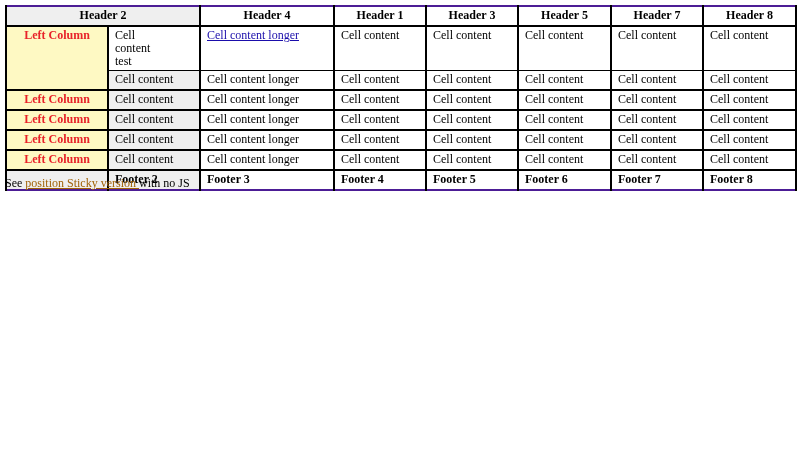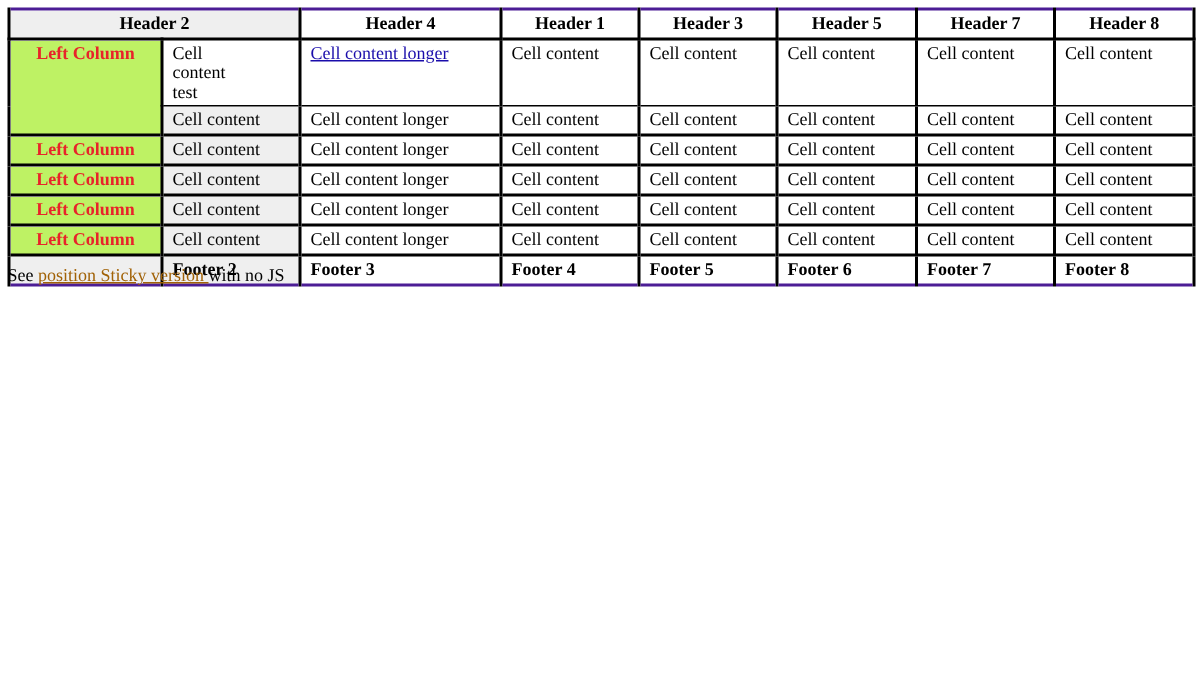--- a/index.html
+++ b/index.html
@@ -35,21 +35,21 @@
     }
     tbody td { height: 14px; border-top: 2px solid #000; }
     tbody tr.first-row td { height: 25px; }
     tbody tr.sub-row td { border-top: 1px solid #000; }
     tfoot td { height: 14px; border-top: 2px solid #000; font-weight: bold; }
     .grey { background: #efefef; }
     .left-col {
       color: #e8232a;
       font-weight: bold;
       text-align: center;
-      background: #bef264;
+      background: #fef9c3;
     }
     a { color: #1a0dab; text-decoration: underline; }
     td.wrapcell { white-space: normal; }
     .note {
       position: absolute; left: 5px; top: 176px;
       font-size: 12px; line-height: 14px;
     }
     .note a { color: #a16207; }
   </style>
 </head>

